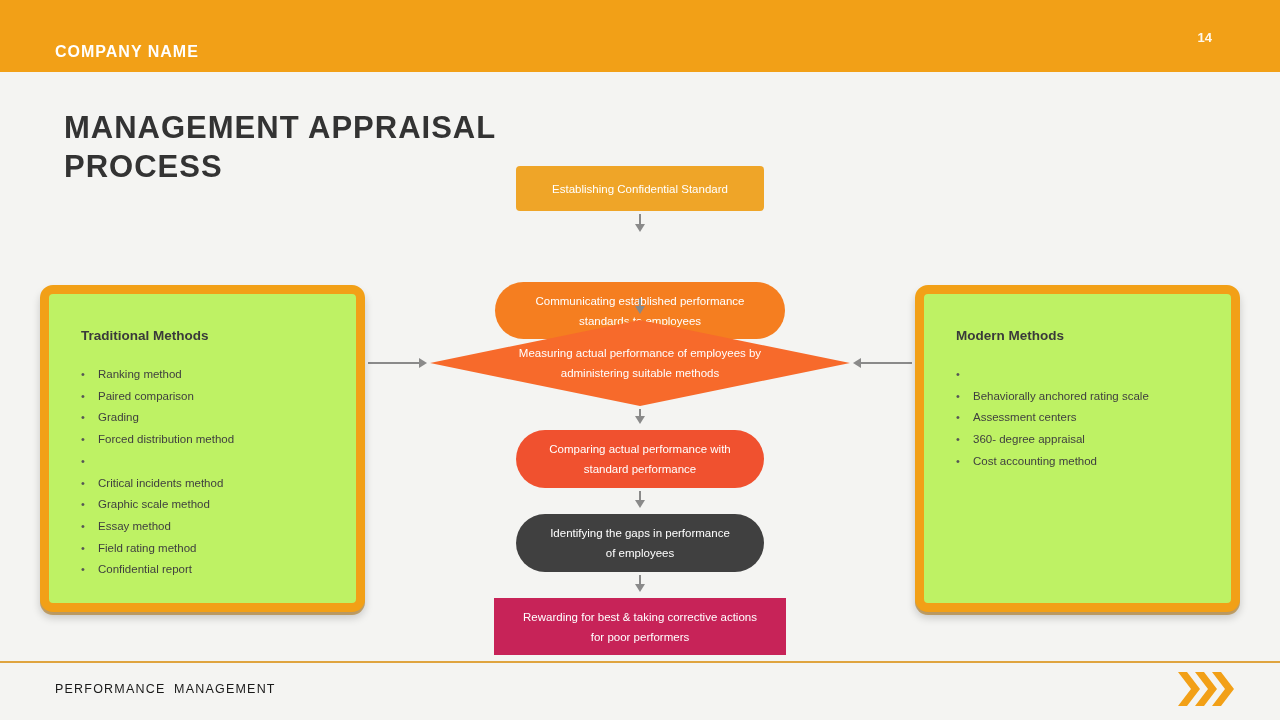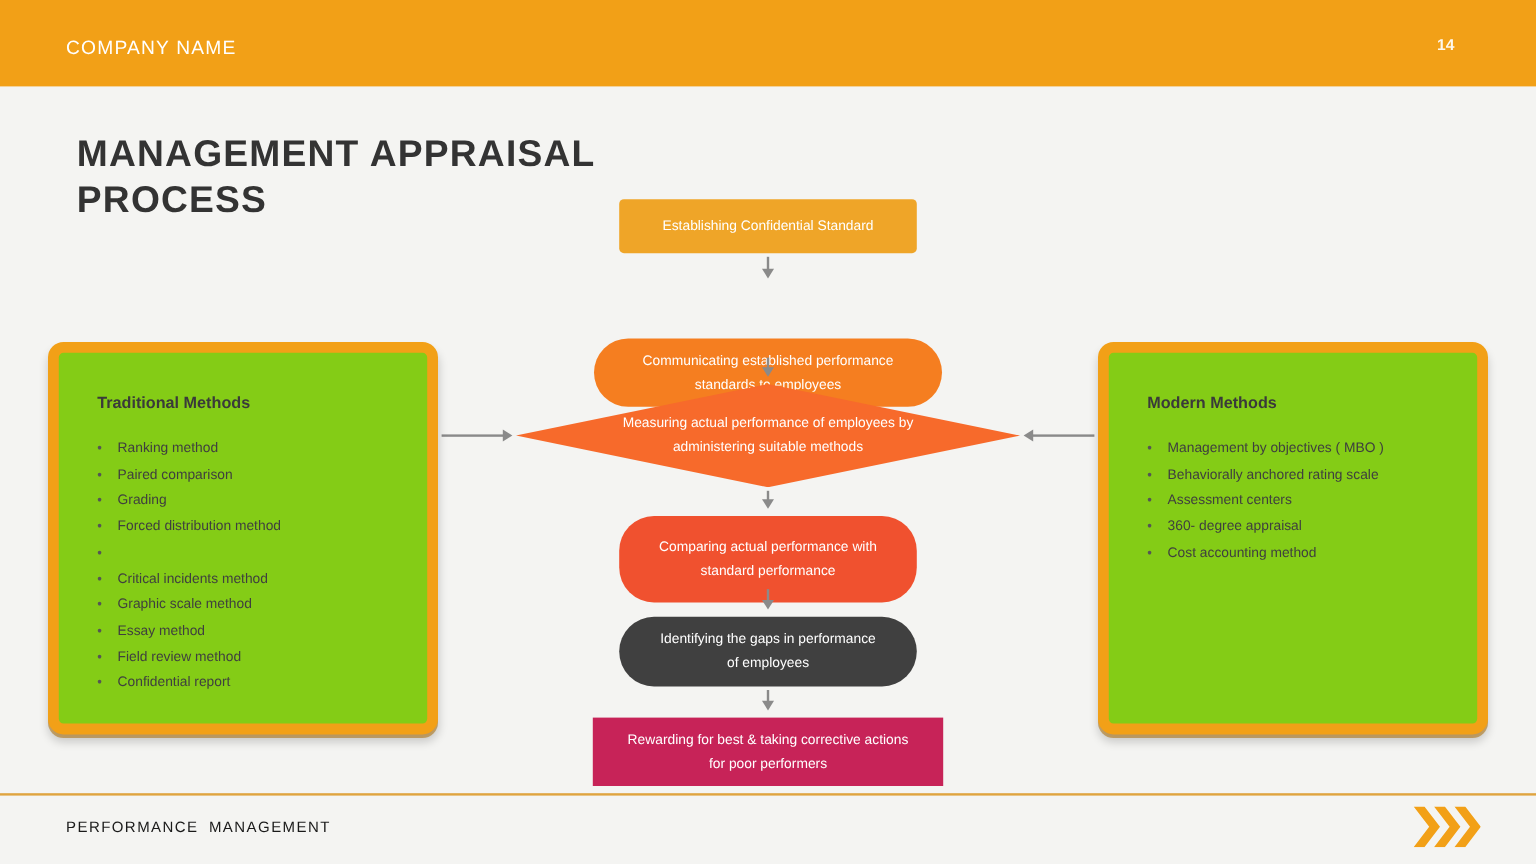--- a/index.html
+++ b/index.html
@@ -1,54 +1,54 @@
 <!DOCTYPE html>
 <html><head>
 <meta charset="utf-8">
 <style>
   html,body{margin:0;padding:0;background:#e8e8e8;}
   *{box-sizing:border-box;font-family:"Liberation Sans", sans-serif;}
   .slide{position:relative;width:1280px;height:720px;background:#F4F4F2;overflow:hidden;}
 
   
   .topbar{position:absolute;left:0;top:0;width:1280px;height:72px;background:#F2A017;}
-  .company{position:absolute;left:55px;top:32px;color:#fff;font-size:16px;font-weight:normal;letter-spacing:1px;}
+  .company{position:absolute;left:55px;top:43px;color:#fff;font-size:16px;font-weight:bold;letter-spacing:1px;}
   .pagenum{position:absolute;right:68px;top:30px;color:rgba(255,255,255,.92);font-size:13px;font-weight:bold;}
 
   
   .title{position:absolute;left:64px;top:108px;width:560px;font-size:31px;line-height:39px;
          font-weight:800;color:#333;letter-spacing:1px;}
 
   
   .node{position:absolute;display:flex;align-items:center;justify-content:center;text-align:center;
         color:#fff;font-size:11.5px;line-height:20px;padding:0 28px;}
   .n1{left:516px;top:166px;width:248px;height:45px;border-radius:4px;}
   .n2{left:495px;top:238px;width:290px;height:57px;border-radius:29px;margin-top:44px;}
   .n3{left:430px;top:320px;width:420px;height:86px;padding:0 60px;
       clip-path:polygon(50% 0,100% 50%,50% 100%,0 50%);}
-  .n4{left:516px;top:430px;width:248px;height:72px;border-radius:29px;}
+  .n4{left:516px;top:430px;width:248px;height:58px;border-radius:29px;}
   .n5{left:516px;top:514px;width:248px;height:58px;border-radius:29px;}
   .n6{left:494px;top:598px;width:292px;height:57px;border-radius:0;}
 
   
   .varrow{position:absolute;width:2px;background:#8A8A8A;left:639px;}
   .varrow::after{content:'';position:absolute;bottom:-8px;left:-4px;width:0;height:0;
       border:5px solid transparent;border-top:8px solid #8A8A8A;}
   .va1{top:214px;height:15px;} .va2{top:298px;height:13px;} .va3{top:409px;height:12px;}
   .va4{top:491px;height:14px;} .va5{top:575px;height:14px;}
   .harrow{position:absolute;height:2px;background:#8A8A8A;top:362px;}
   .ha-left{left:368px;width:56px;}
   .ha-left::after{content:'';position:absolute;right:-8px;top:-4px;width:0;height:0;
       border:5px solid transparent;border-left:8px solid #8A8A8A;}
   .ha-right{left:856px;width:56px;}
   .ha-right::before{content:'';position:absolute;left:-8px;top:-4px;width:0;height:0;
       border:5px solid transparent;border-right:8px solid #8A8A8A;}
 
   
-  .panel{position:absolute;top:285px;width:325px;height:327px;background:#84cc16;
+  .panel{position:absolute;top:285px;width:325px;height:327px;background:#bef264;
          border:9px solid #F2A017;border-radius:13px;
          box-shadow:0 3px 0 rgba(170,110,10,.55),0 6px 8px rgba(0,0,0,.18);
          padding:34px 24px 0 32px;}
   .panel-left{left:40px;} .panel-right{left:915px;}
   .panel-title{font-size:13.5px;font-weight:bold;color:#3A3A3A;margin-bottom:21px;}
   .bullet-row{display:flex;align-items:flex-start;line-height:21.7px;color:#3F3F3F;font-size:11.5px;}
   .dot{width:17px;flex:0 0 17px;color:#555;font-size:11px;}
 
   
   .divider{position:absolute;left:0;top:661px;width:1280px;height:2px;background:#DFA43F;}
@@ -116,33 +116,32 @@
     <div class="bullet-row">
         <span class="dot">•</span>
         <span>Graphic scale method</span>
       </div>
     <div class="bullet-row">
         <span class="dot">•</span>
         <span>Essay method</span>
       </div>
     <div class="bullet-row">
         <span class="dot">•</span>
-        <span>Field review method</span>
+        <span>Field rating method</span>
       </div>
     <div class="bullet-row">
         <span class="dot">•</span>
         <span>Confidential report</span>
       </div>
   </div>
 
   <div class="panel panel-right">
     <div class="panel-title">Modern Methods</div>
     <div class="bullet-row">
         <span class="dot">•</span>
-        <span>Management by objectives ( MBO )</span>
       </div>
     <div class="bullet-row">
         <span class="dot">•</span>
         <span>Behaviorally anchored rating scale</span>
       </div>
     <div class="bullet-row">
         <span class="dot">•</span>
         <span>Assessment centers</span>
       </div>
     <div class="bullet-row">

